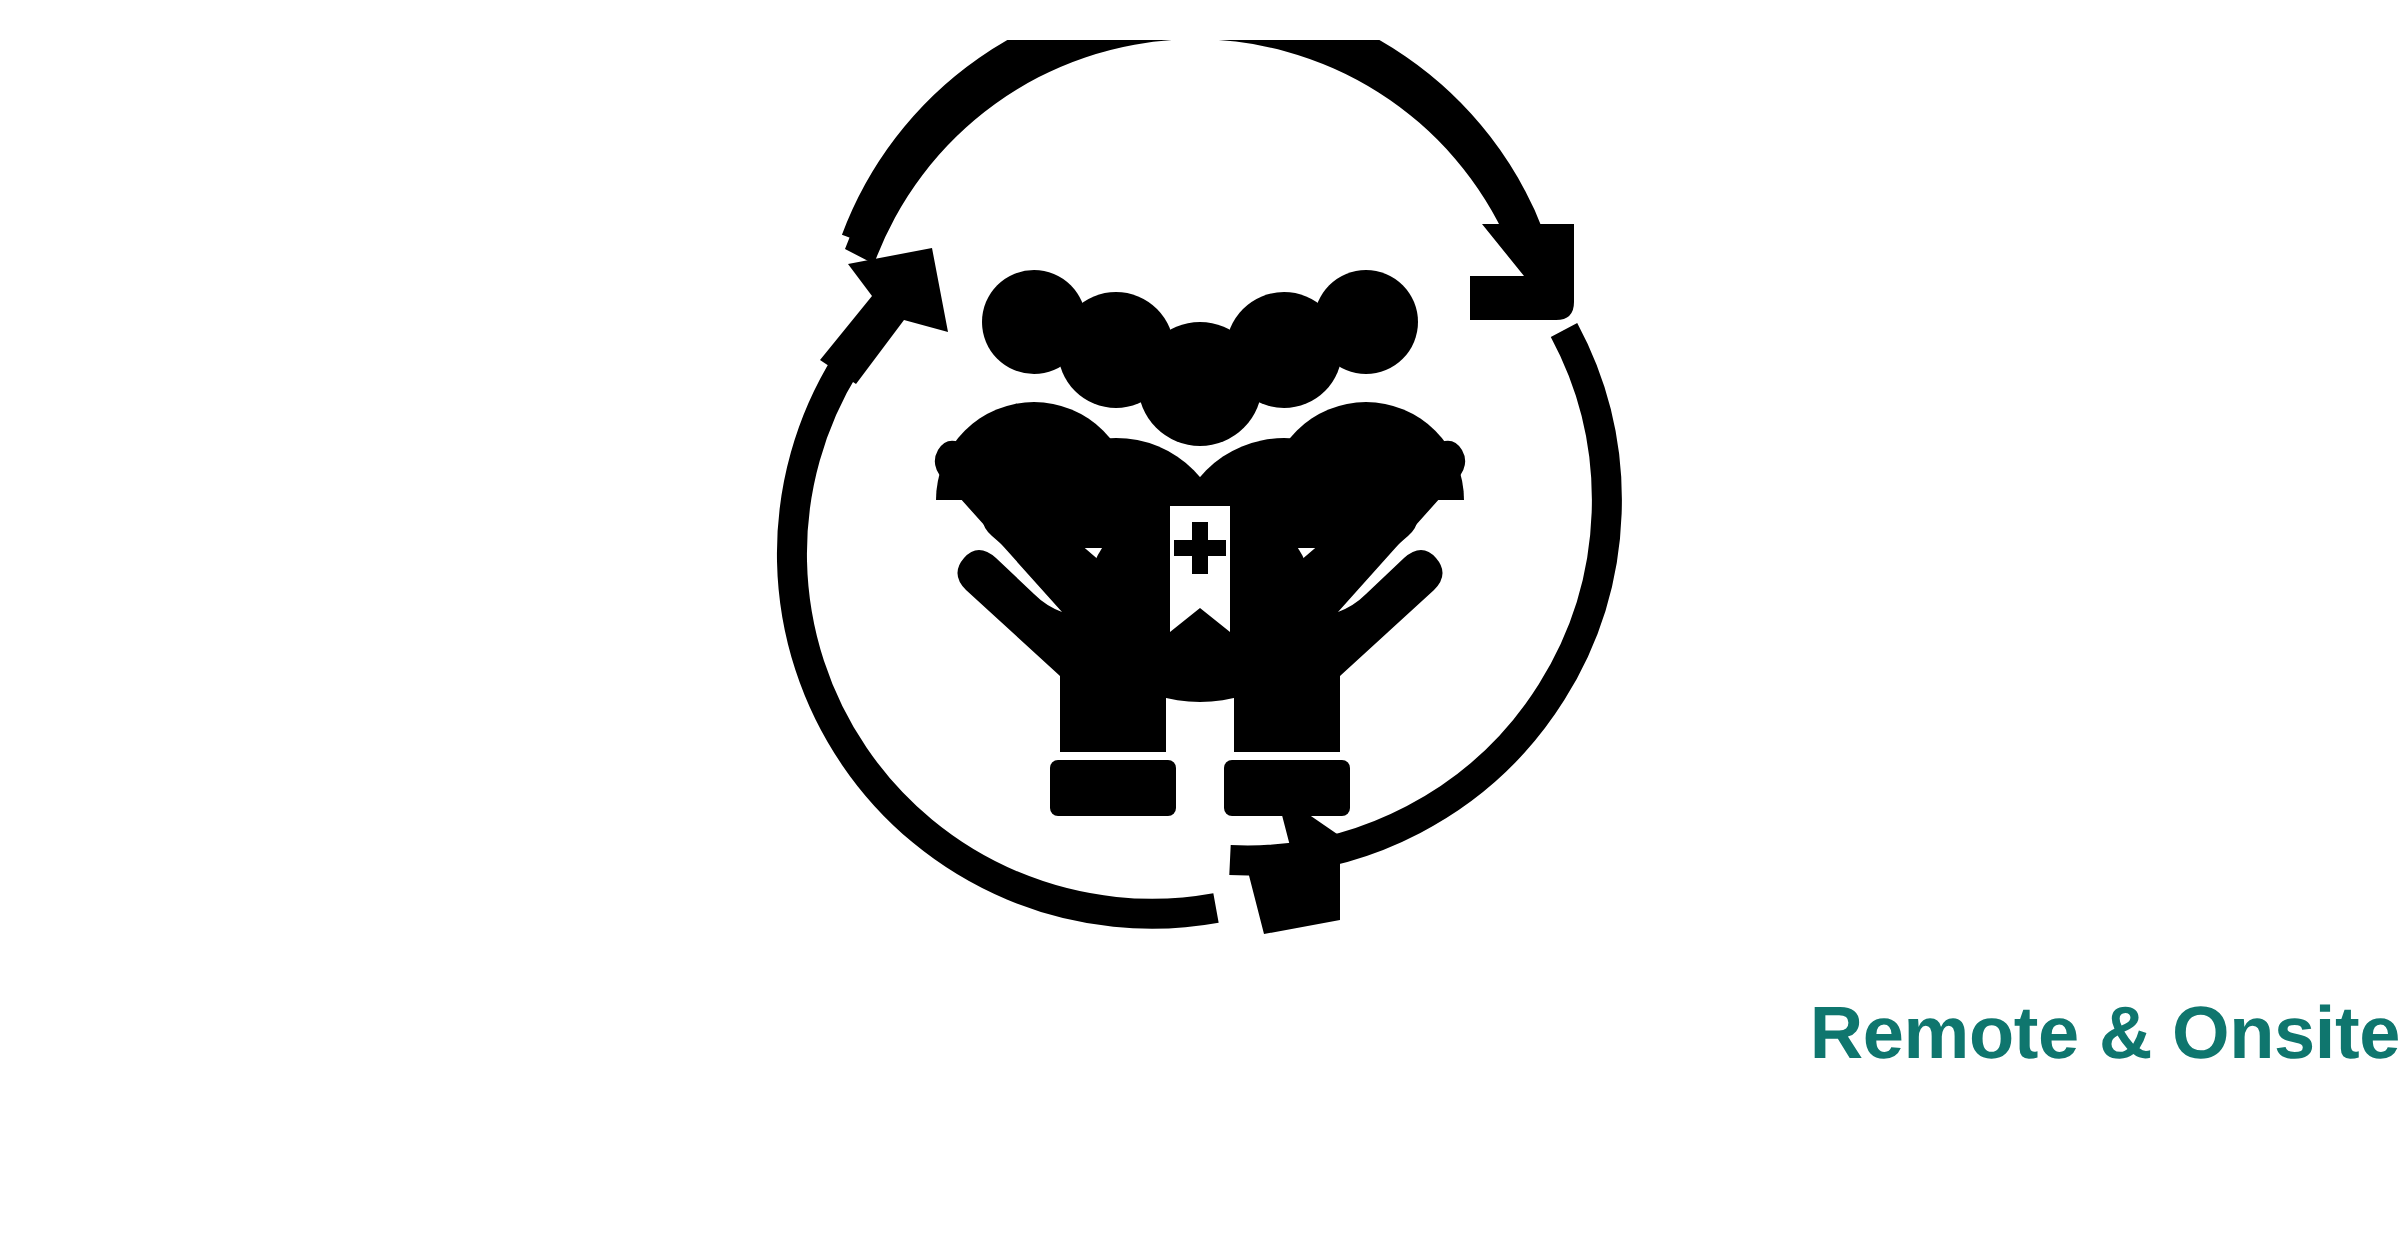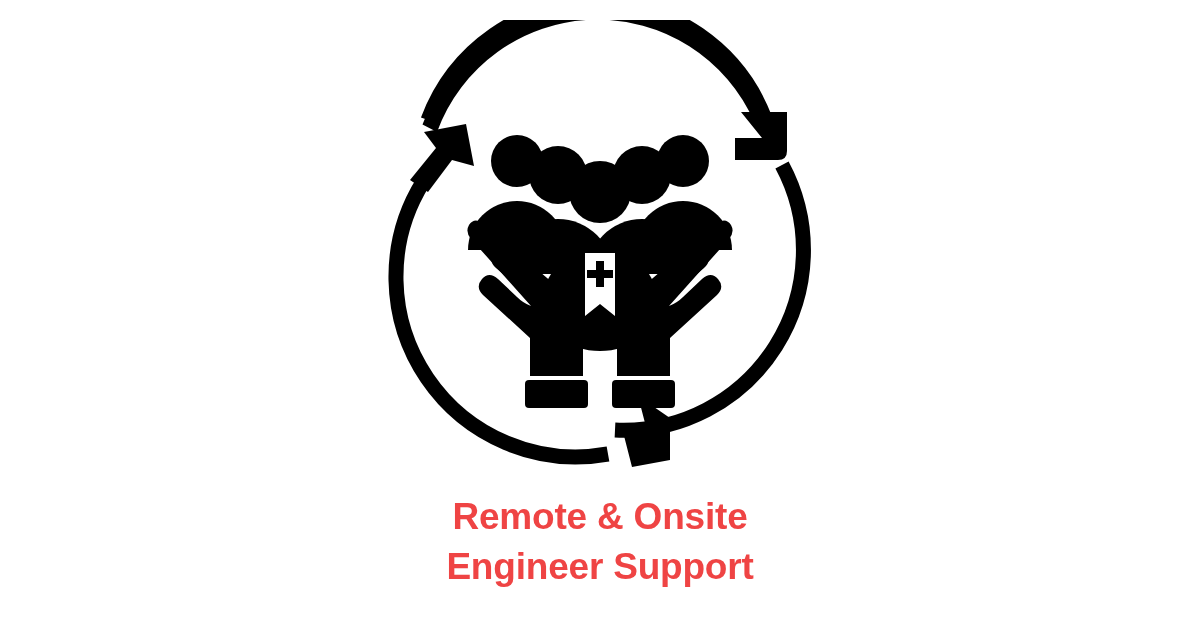--- a/index.html
+++ b/index.html
@@ -36,27 +36,27 @@
     width: 460px;
     height: 460px;
   }
 
   
   .caption {
     position: absolute;
     left: 0;
     top: 492px;
     width: 1200px;
-    text-align: center;
+    text-align: right;
     line-height: 50px;
     font-size: 37px;
     font-weight: 600;
     letter-spacing: -0.2px;
     font-family: "Liberation Sans", "DejaVu Sans", sans-serif;
-    color: #ef4444;
+    color: #0f766e;
     -webkit-font-smoothing: antialiased;
   }
   .caption .cap-line {
     display: block;
     white-space: nowrap;
   }
 </style>
 </head>
 <body>
 
@@ -198,16 +198,15 @@
                    Z"></path>
           <rect x="242" y="360" width="63" height="28" rx="4"></rect>
         </g>
       </g>
 
     </svg>
   </div>
 
   <div class="caption">
     <span class="cap-line">Remote &amp; Onsite</span>
-    <span class="cap-line">Engineer Support</span>
   </div>
 
 </div>
 
 </body></html>

